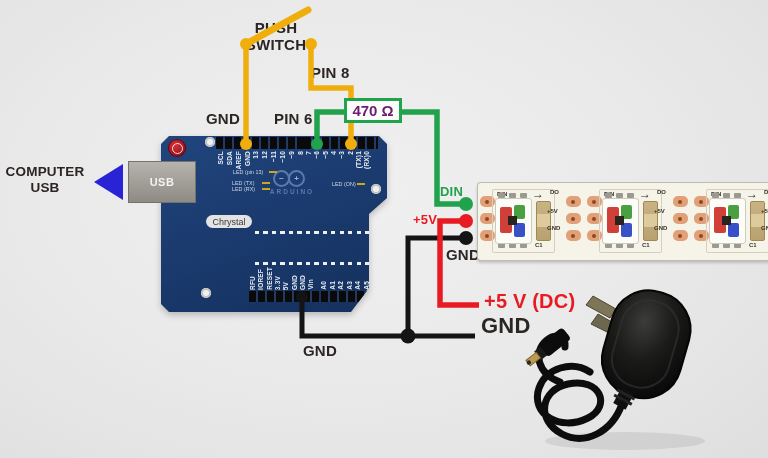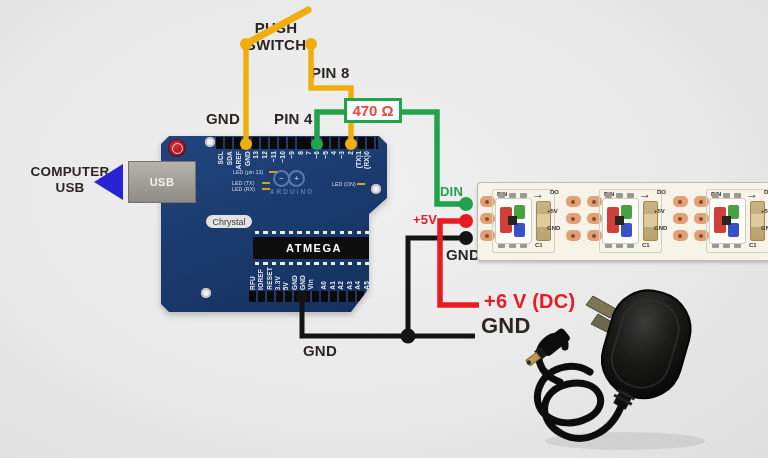--- a/index.html
+++ b/index.html
@@ -11,21 +11,21 @@
   
   #wire-layer{position:absolute;left:0;top:0;pointer-events:none;z-index:5;}
   .wy{stroke:var(--wire-yellow);fill:none;stroke-width:5.5;}
   .wg{stroke:var(--wire-green);fill:none;stroke-width:5.5;}
   .wr{stroke:var(--wire-red);fill:none;stroke-width:5.5;}
   .wk{stroke:var(--wire-black);fill:none;stroke-width:5;}
   .dy{fill:var(--wire-yellow);} .dg{fill:var(--wire-green);} .dr{fill:var(--wire-red);} .dk{fill:var(--wire-black);}
   .cable{fill:none;stroke:#0d0d0d;stroke-width:7;stroke-linecap:round;}
   
   #resistor{left:344px;top:98px;width:52px;height:19px;background:#fafdfa;border:3px solid var(--resistor-green);
-    display:flex;align-items:center;justify-content:center;font-size:15px;font-weight:600;color:#ef4444;z-index:6;}
+    display:flex;align-items:center;justify-content:center;font-size:15px;font-weight:600;color:#701a75;z-index:6;}
   
   #usb-arrow{left:94px;top:164px;width:0;height:0;border-top:18px solid transparent;border-bottom:18px solid transparent;
     border-right:29px solid var(--arrow-blue);z-index:4;}
   
   #usb-conn{left:128px;top:161px;width:66px;height:40px;background:linear-gradient(#b5b3ab,#8d8b83);
     border:1px solid #74726a;z-index:4;display:flex;align-items:center;justify-content:center;
     color:#f2f2ee;font-size:11px;font-weight:700;letter-spacing:.5px;}
   #power-jack{left:138px;top:262px;width:64px;height:34px;background:#151515;border-radius:5px;z-index:4;
     display:flex;align-items:center;justify-content:center;color:#fff;font-size:10.5px;font-weight:700;}
   
@@ -62,21 +62,21 @@
   .ledtab{position:absolute;width:7px;height:5px;background:#9a9a90;border-radius:1px;}
   .seg-outline{position:absolute;width:61px;height:62px;border:1px solid #d4cfbf;border-radius:2px;}
   .cap{position:absolute;width:13px;height:38px;background:linear-gradient(#c9b383,#b9a170);border:1px solid #a08a54;border-radius:2px;}
   .cap i{position:absolute;left:0;top:12px;width:100%;height:13px;background:#ddcb9e;}
   .do-arrow{position:absolute;font-size:12px;font-weight:700;color:#1d1d1d;line-height:10px;}
   
   #lbl-push{left:236px;top:20px;width:80px;line-height:16.5px;}
   #lbl-pin2{left:311px;top:64px;}
   #lbl-gnd-top{left:206px;top:110px;}
   #lbl-pin6{left:274px;top:110px;}
-  #lbl-computer{left:29px;top:164px;width:82px;line-height:15.5px;font-size:13.5px;text-align:center;}
+  #lbl-computer{left:4px;top:164px;width:82px;line-height:15.5px;font-size:13.5px;text-align:center;}
   #lbl-din{left:440px;top:184px;color:var(--wire-green);font-size:13px;}
   #lbl-5v{left:413px;top:212px;color:var(--wire-red);font-size:13px;}
   #lbl-gnd-strip{left:446px;top:246px;}
   #lbl-gnd-arduino{left:303px;top:342px;}
   #lbl-psu-5v{left:484px;top:290px;color:var(--wire-red);font-size:20px;}
   #lbl-psu-gnd{left:481px;top:313px;font-size:22px;font-weight:800;}
 </style>
 </head>
 <body>
 
@@ -213,21 +213,20 @@
       <div class="hole" style="left:205px;top:152px;"></div>
       <div class="hdr" style="left:55px;top:1px;width:92px;"></div>
       <div class="hdr" style="left:143px;top:1px;width:74px;"></div>
       <div class="hdr b" style="left:88px;top:155px;width:70px;"></div>
       <div class="hdr b" style="left:160px;top:155px;width:52px;"></div>
       <div class="logo-ring" style="left:112px;">−</div>
       <div class="logo-ring" style="left:127px;">+</div>
       <div id="logo-text">ARDUINO</div>
       <div id="crystal">Chrystal</div>
       <div class="chip-dash" style="top:95px;"></div>
-      <div id="chip">ATMEGA</div>
       <div class="chip-dash" style="top:126px;"></div>
       <div class="tiny-led" style="left:72px;top:33px;">LED (pin 13)</div>
       <div class="led-dash" style="left:108px;top:35px;"></div>
       <div class="tiny-led" style="left:71px;top:44px;">LED (TX)</div>
       <div class="led-dash" style="left:101px;top:46px;"></div>
       <div class="tiny-led" style="left:71px;top:50px;">LED (RX)</div>
       <div class="led-dash" style="left:101px;top:52px;"></div>
       <div class="tiny-led" style="left:171px;top:45px;">LED (ON)</div>
       <div class="led-dash" style="left:196px;top:47px;"></div>
     <div class="vpin" style="left: 56px; top: 15px;">SCL</div>
@@ -326,25 +325,25 @@
   </svg>
 
   <div id="resistor" class="abs">470 Ω</div>
 
   <div id="lbl-push" class="lbl center">
     <div>PUSH</div>
     <div>SWITCH</div>
   </div>
   <div id="lbl-pin2" class="lbl">PIN 8</div>
   <div id="lbl-gnd-top" class="lbl">GND</div>
-  <div id="lbl-pin6" class="lbl">PIN 4</div>
+  <div id="lbl-pin6" class="lbl">PIN 6</div>
   <div id="lbl-computer" class="lbl center">
     <div>COMPUTER</div>
     <div>USB</div>
   </div>
   <div id="lbl-din" class="lbl">DIN</div>
   <div id="lbl-5v" class="lbl">+5V</div>
   <div id="lbl-gnd-strip" class="lbl">GND</div>
   <div id="lbl-gnd-arduino" class="lbl">GND</div>
-  <div id="lbl-psu-5v" class="lbl">+6 V (DC)</div>
+  <div id="lbl-psu-5v" class="lbl">+5 V (DC)</div>
   <div id="lbl-psu-gnd" class="lbl">GND</div>
 
 </div>
 
 </body></html>

